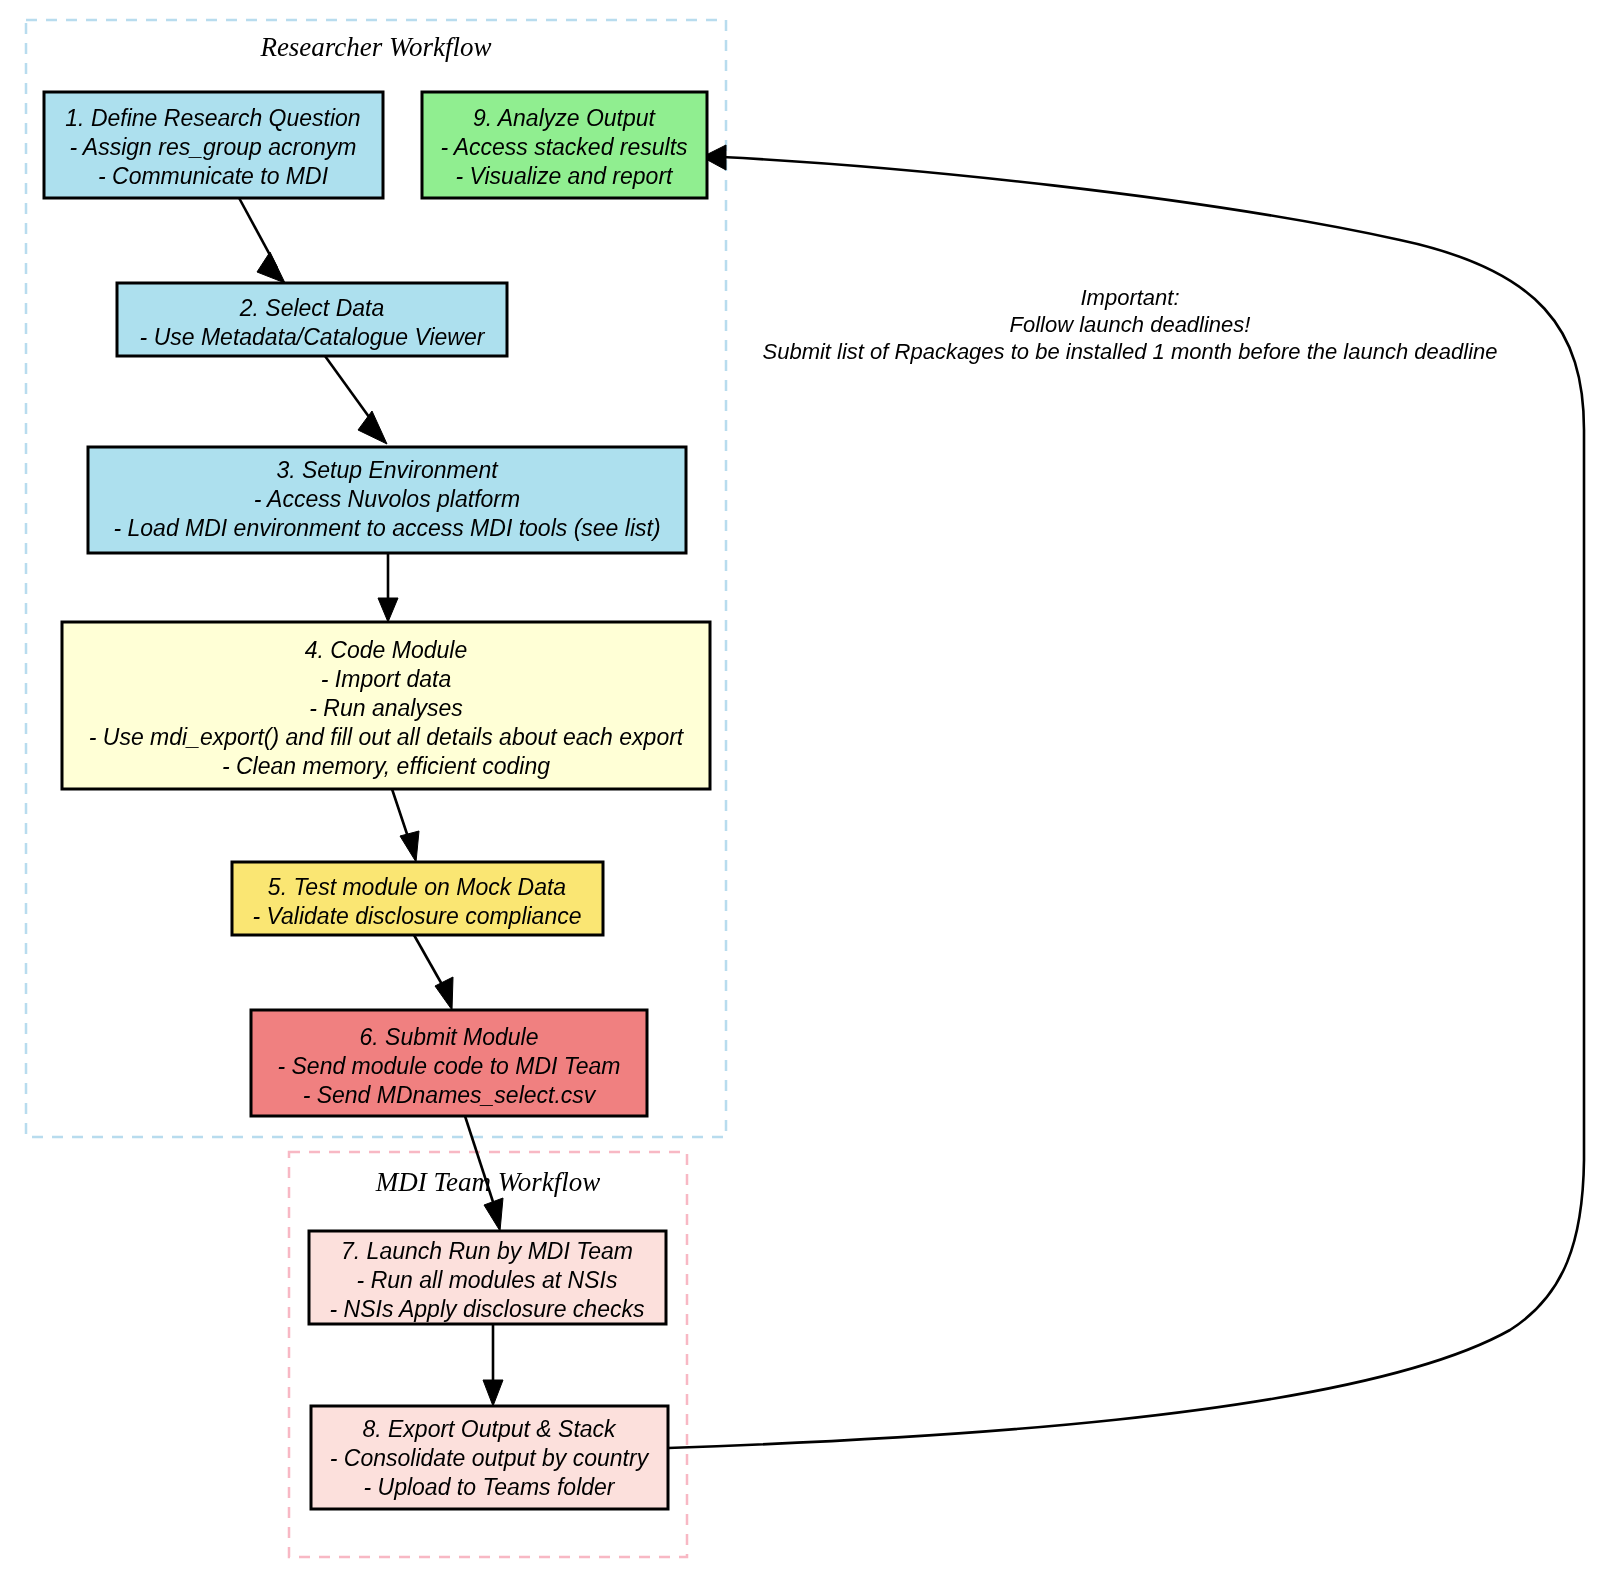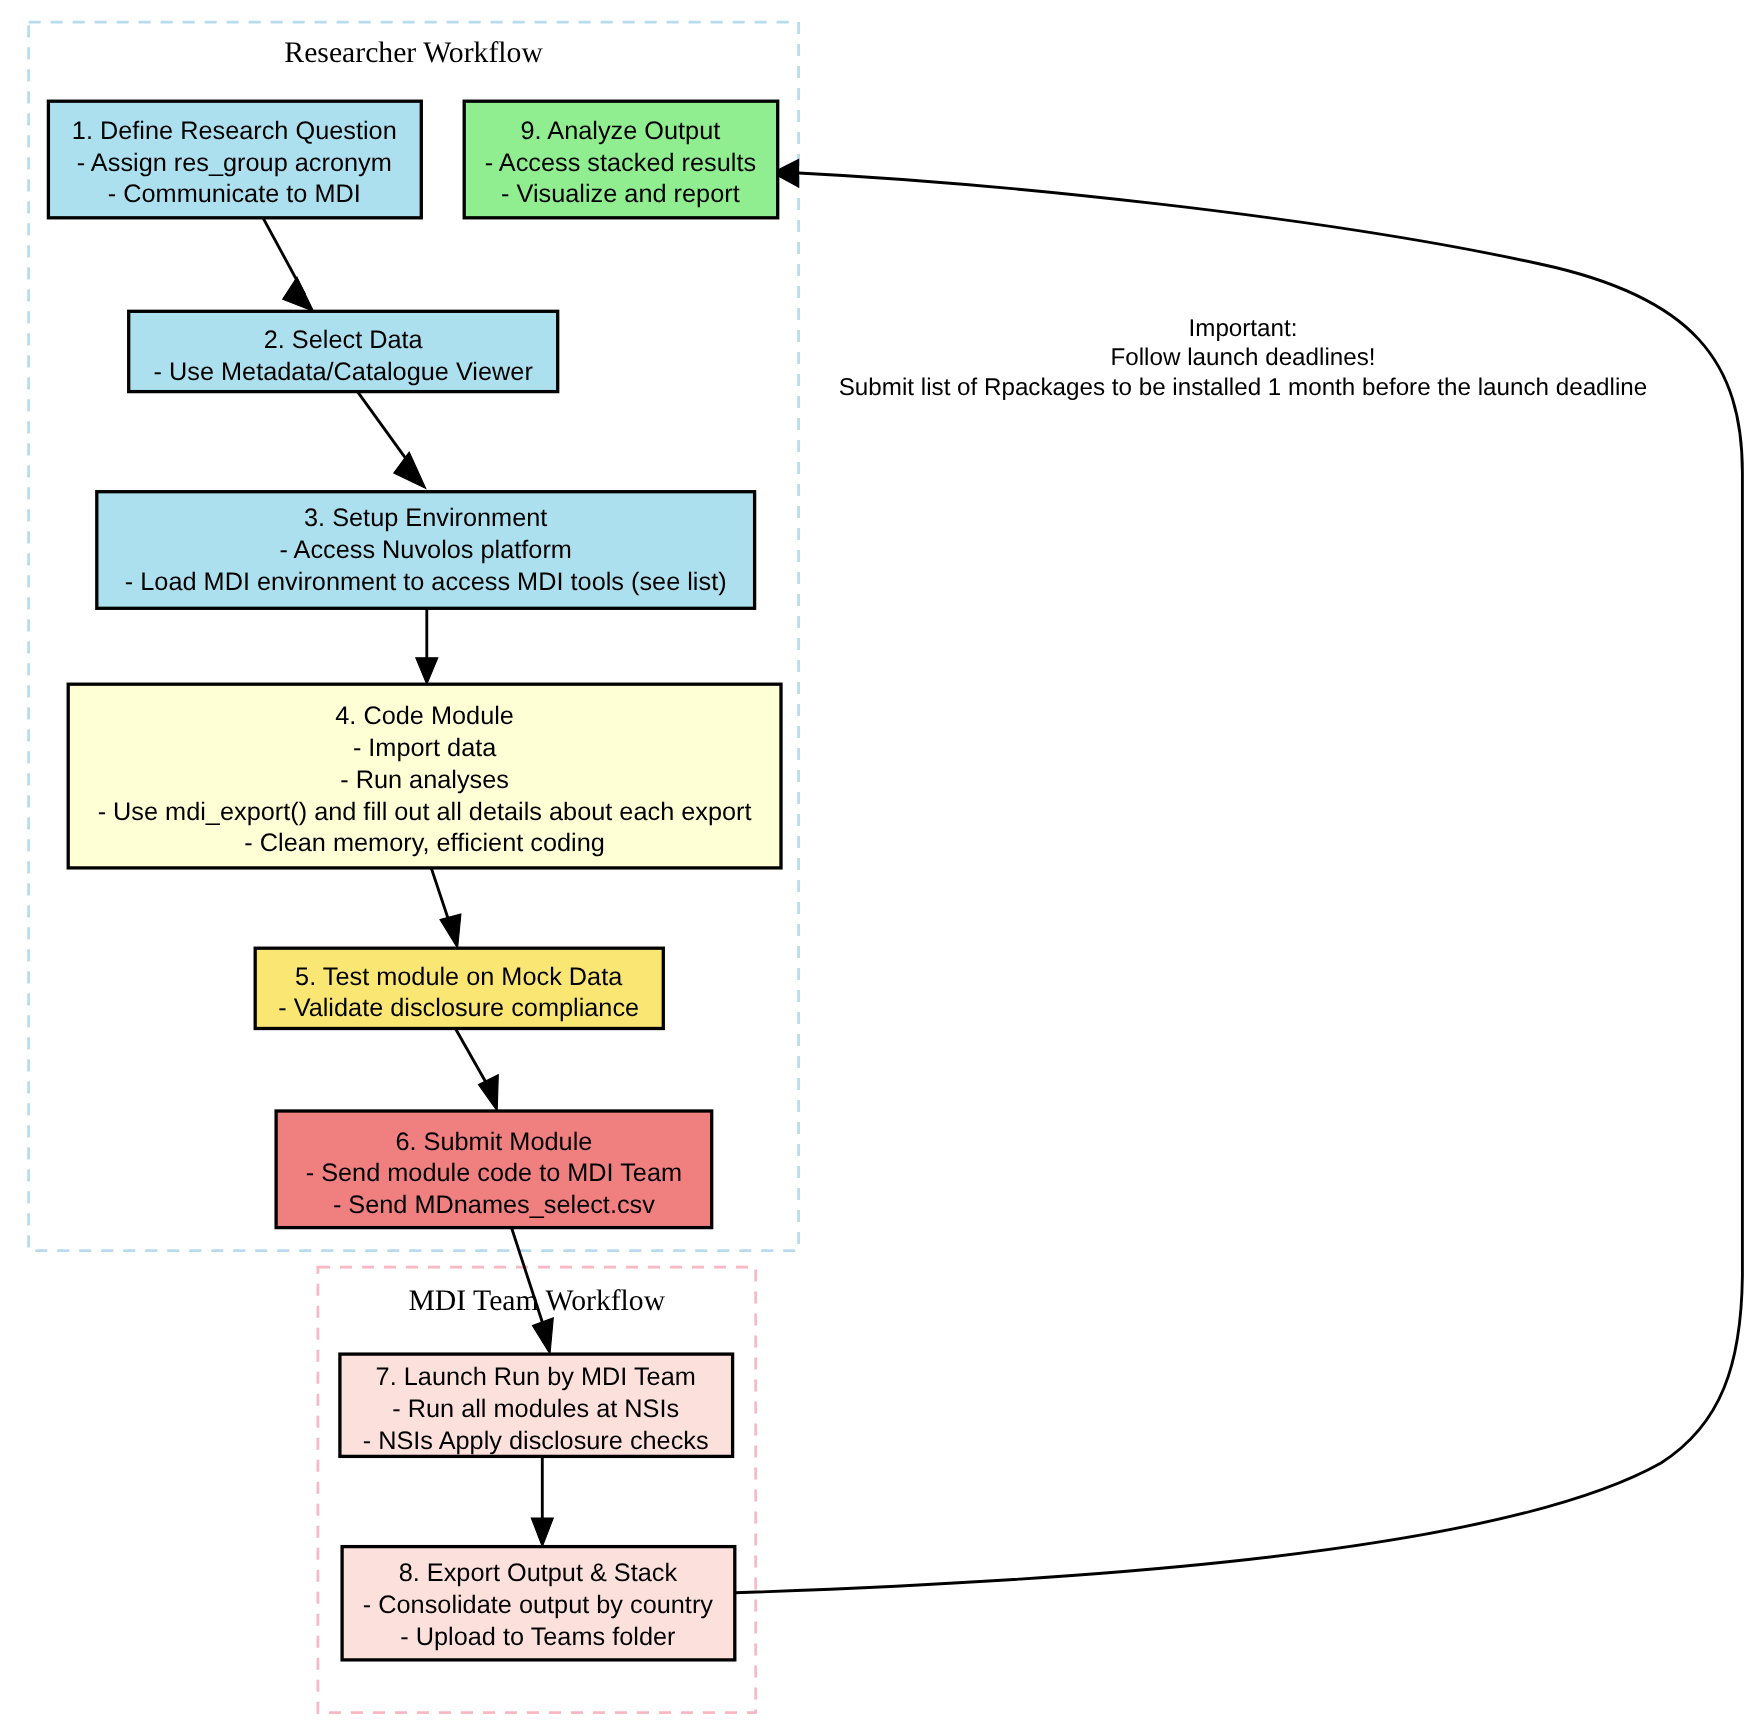--- a/index.html
+++ b/index.html
@@ -10,20 +10,21 @@
   }
   body {
     font-family: "Liberation Sans", sans-serif;
   }
   #canvas {
     position: relative;
     width: 1600px;
     height: 1578px;
     background: #ffffff;
     overflow: hidden;
+    font-style: italic;
   }
   svg.layer {
     position: absolute;
     left: 0;
     top: 0;
     width: 1600px;
     height: 1578px;
   }
   .cluster-title {
     font-family: "Liberation Serif", serif;

